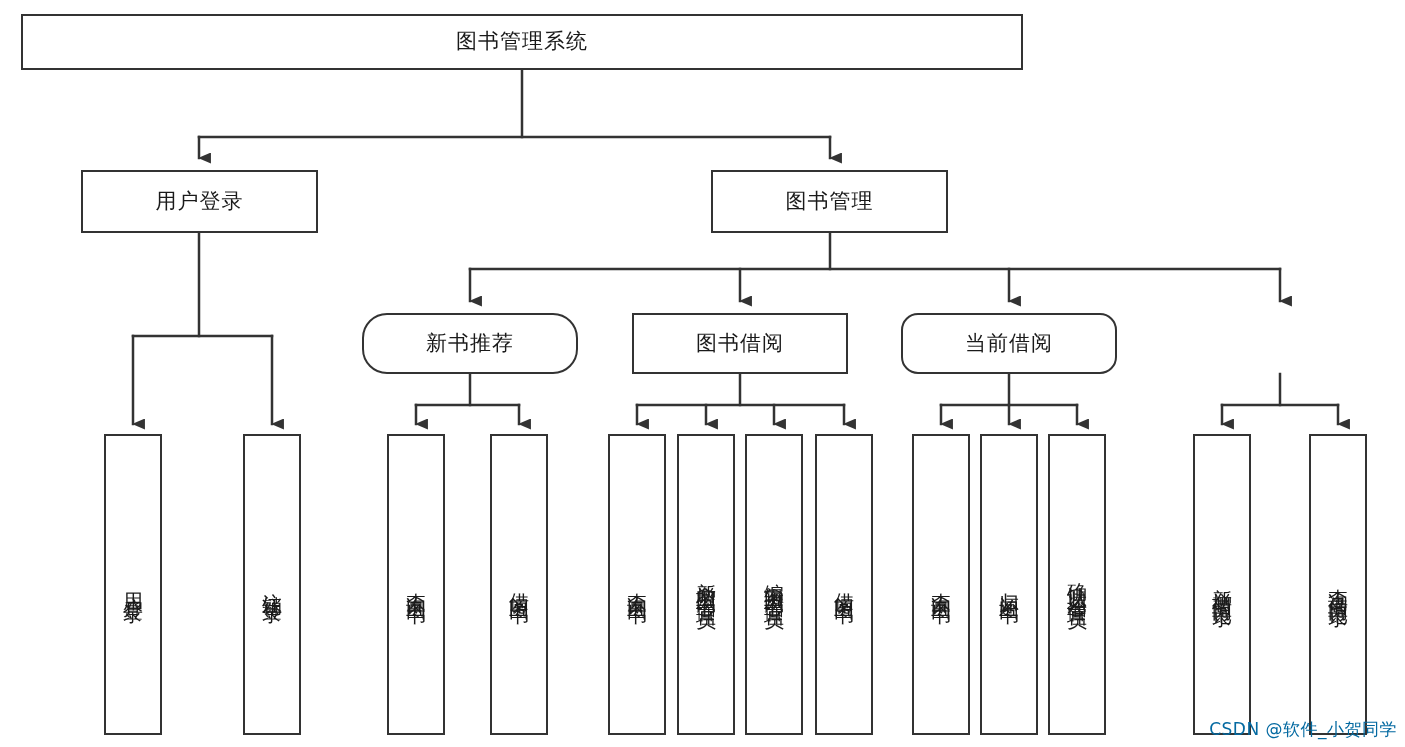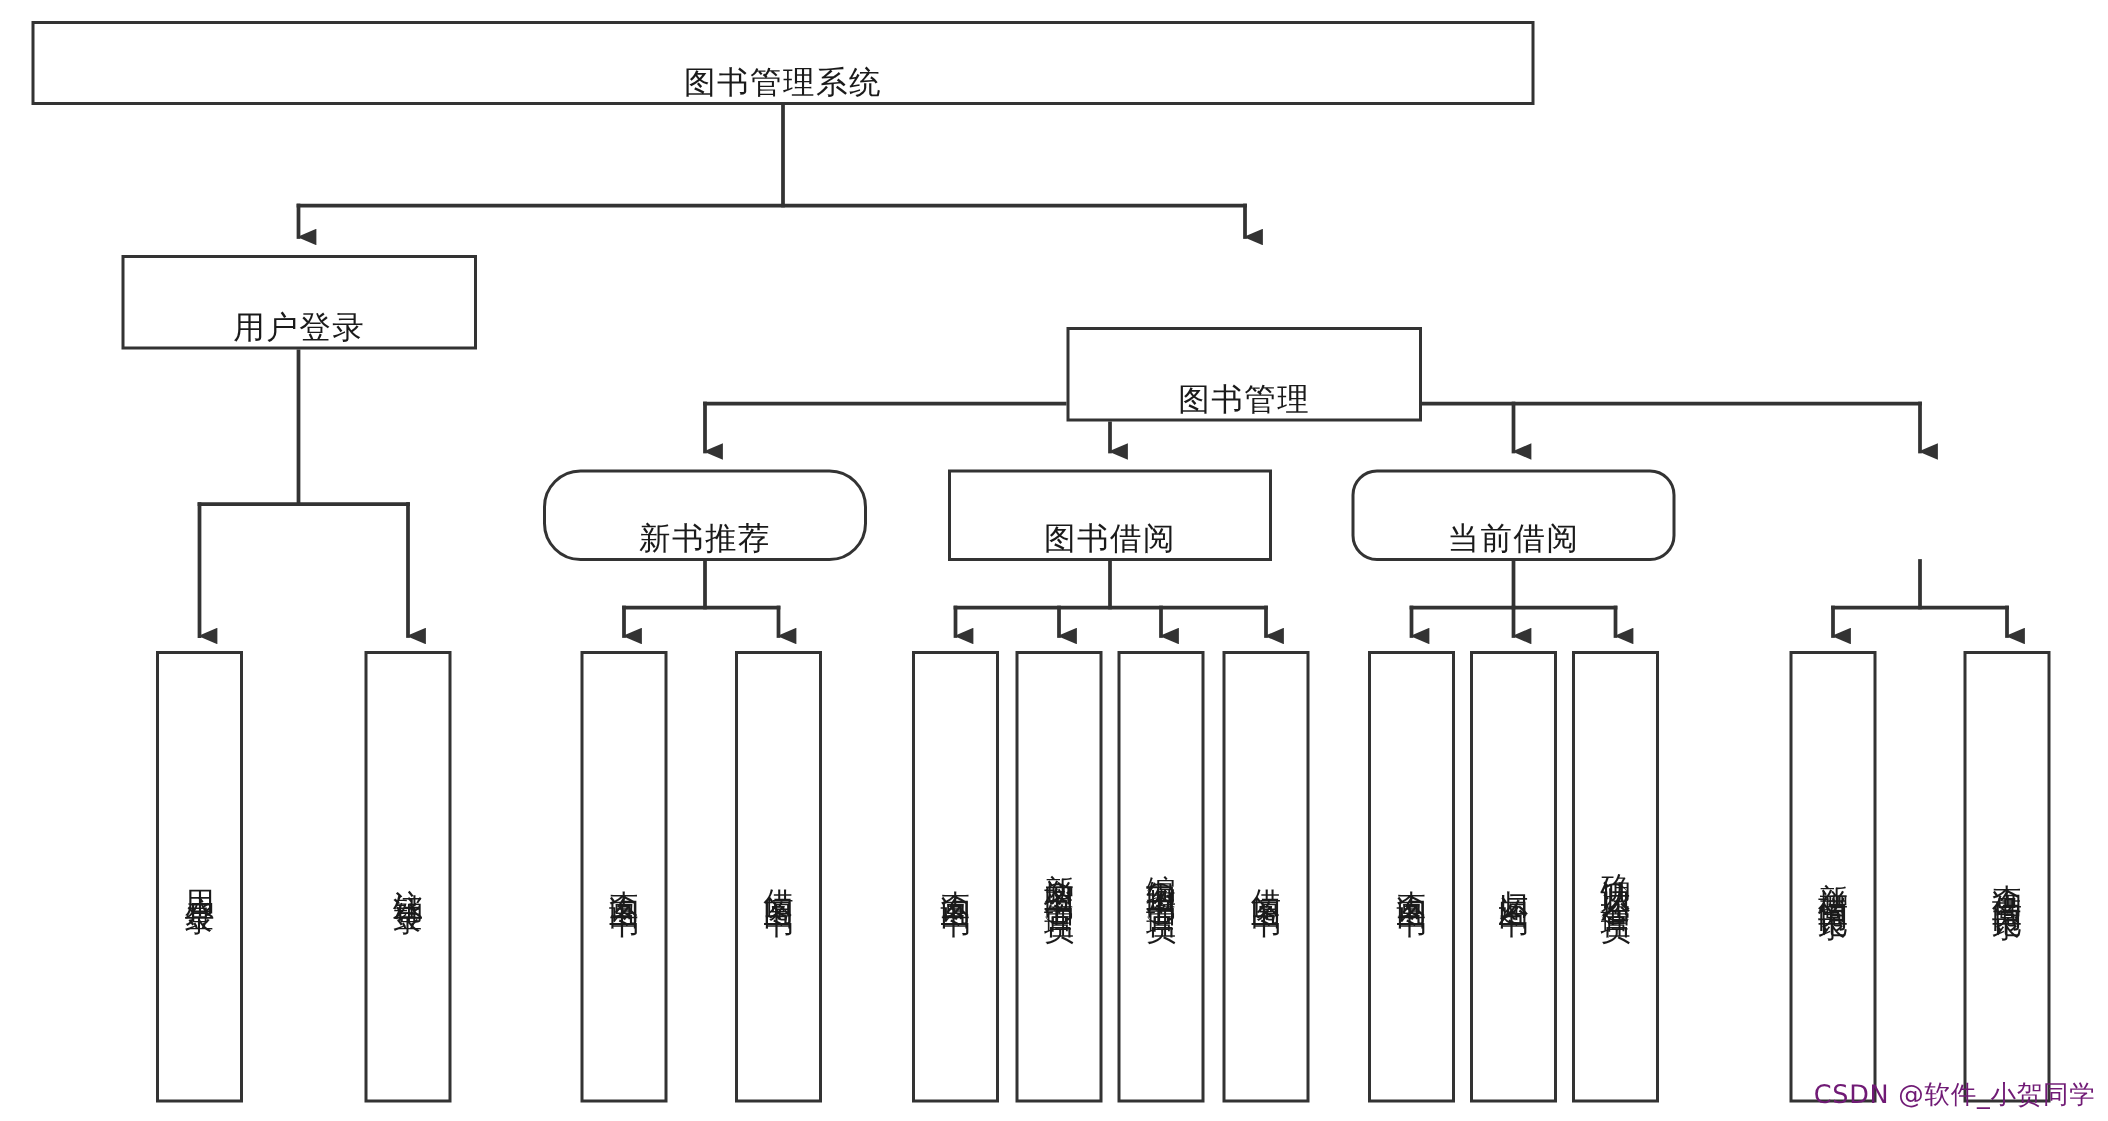--- a/index.html
+++ b/index.html
@@ -35,21 +35,20 @@
     display: flex;
     align-items: center;
     justify-content: center;
     color: #1a1a1a;
     z-index: 2;
   }
   .node.h {
     font-size: 21px;
     letter-spacing: 1px;
     line-height: 1.2;
-    align-items: flex-end;
   }
   .node.v {
     writing-mode: vertical-rl;
     text-orientation: upright;
     font-size: 20px;
     letter-spacing: 4px;
     line-height: 1.25;
     padding: 6px 0;
     align-items: center;
     justify-content: center;
@@ -58,21 +57,21 @@
     writing-mode: vertical-rl;
     text-orientation: upright;
     display: block;
     text-align: center;
   }
   .watermark {
     position: absolute;
     right: 8px;
     bottom: 6px;
     font-size: 17px;
-    color: #701a75;
+    color: #0369a1;
     letter-spacing: 0.5px;
     z-index: 5;
     white-space: nowrap;
   }
 </style>
 </head>
 <body>
 
 <div id="diagram-root">
 
@@ -128,21 +127,21 @@
     </g>
   </svg>
 
   <div class="node h" style="left:21px; top:14px; width:1002px; height:56px;">
     <span>图书管理系统</span>
   </div>
 
   <div class="node h" style="left:81px; top:170px; width:237px; height:63px;">
     <span>用户登录</span>
   </div>
-  <div class="node h" style="left:711px; top:170px; width:237px; height:63px;margin-top:48px;">
+  <div class="node h" style="left:711px; top:170px; width:237px; height:63px;">
     <span>图书管理</span>
   </div>
 
   <div class="node h" style="left:362px; top:313px; width:216px; height:61px;border-radius:25px;">
     <span>新书推荐</span>
   </div>
   <div class="node h" style="left:632px; top:313px; width:216px; height:61px;">
     <span>图书借阅</span>
   </div>
   <div class="node h" style="left:901px; top:313px; width:216px; height:61px;border-radius:17px;">

